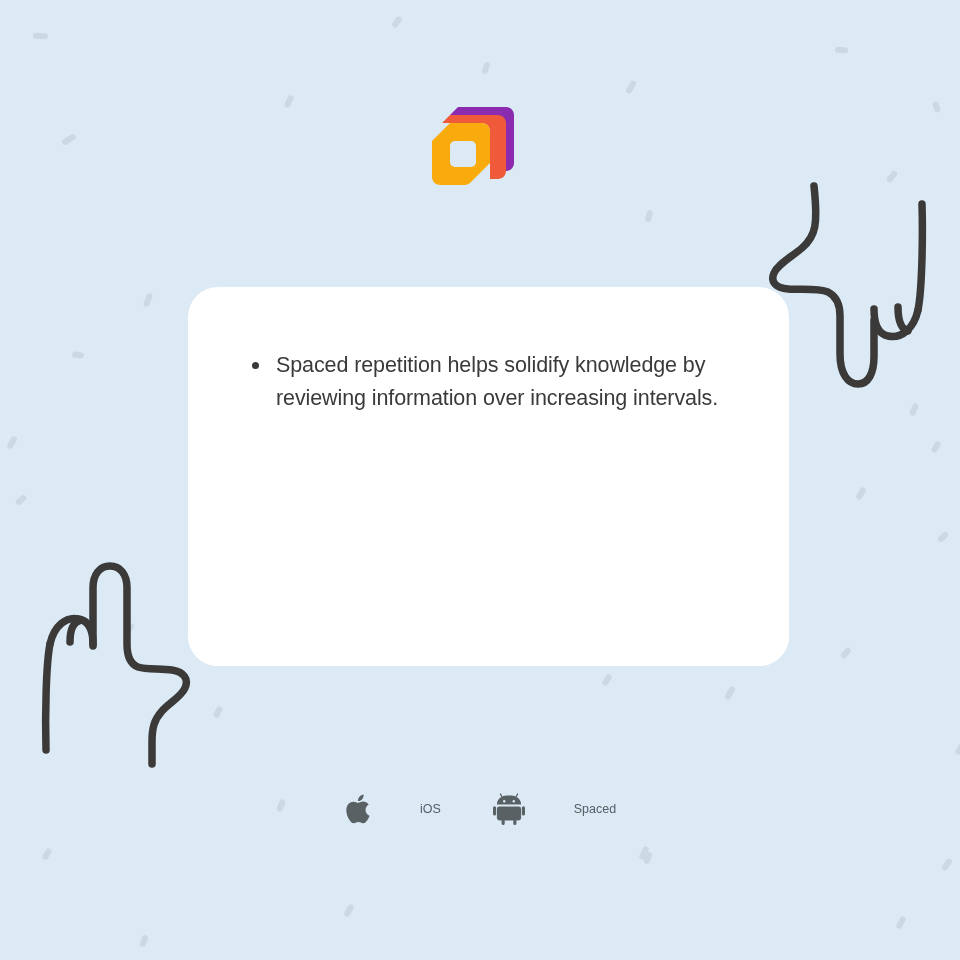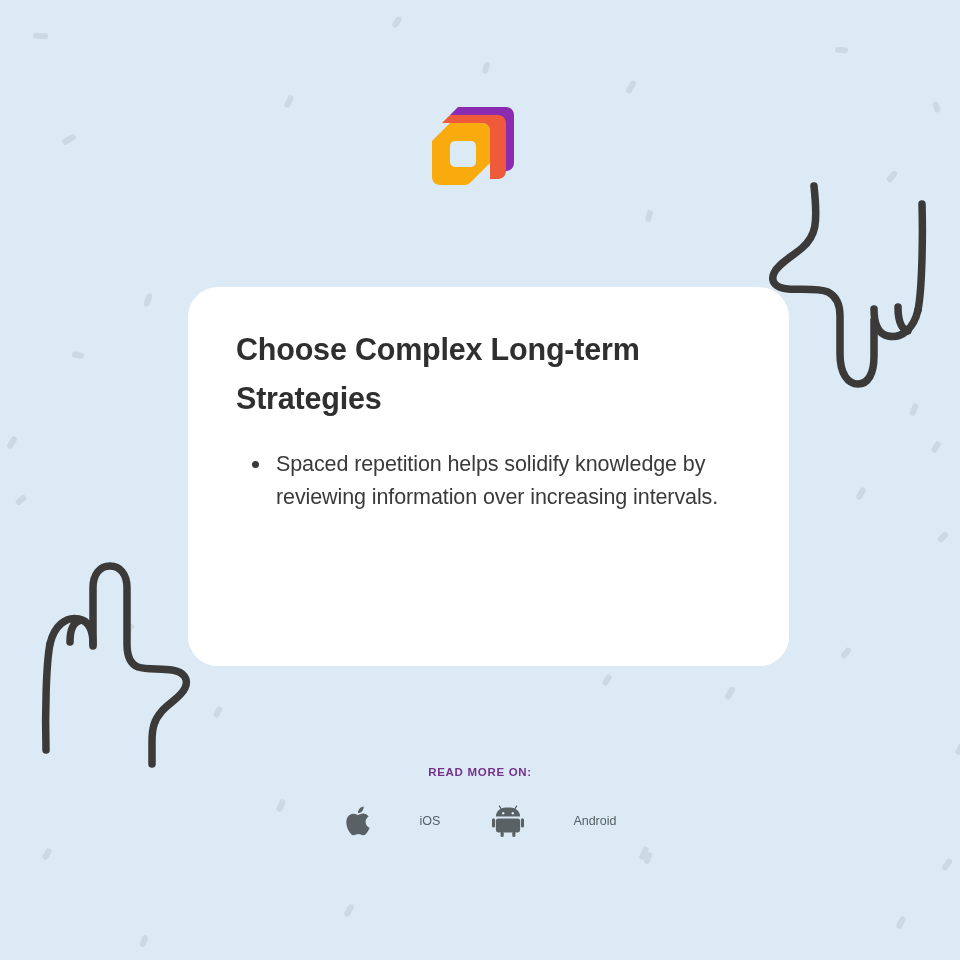--- a/index.html
+++ b/index.html
@@ -174,30 +174,28 @@
 
 <svg id="brand-logo" viewBox="0 0 92 92" fill="none">
   <path d="M30 4 L78 4 C82.4 4 86 7.6 86 12 L86 60 C86 64.4 82.4 68 78 68 L70 68 L70 20 C70 15.6 66.4 12 62 12 L22 12 Z" fill="#8b2bb0"></path>
   <path d="M22 12 L70 12 C74.4 12 78 15.6 78 20 L78 68 C78 72.4 74.4 76 70 76 L62 76 L62 28 C62 23.6 58.4 20 54 20 L14 20 Z" fill="#ef5a3a"></path>
   <path d="M22 20 L54 20 C58.4 20 62 23.6 62 28 L62 60 L42 80 C40.5 81.3 38.7 82 36.8 82 L12 82 C7.6 82 4 78.4 4 74 L4 38 Z" fill="#f9ab0e"></path>
   <rect x="22" y="38" width="26" height="26" rx="5" fill="#dbeaf5"></rect>
 </svg>
 
 <div id="idea-card">
   <div id="card-inner">
-    <h1 id="card-title">Choose Complex Long-term Strategies</h1>
     <ul id="card-bullets">
       <li>Spaced repetition helps solidify knowledge by reviewing information over increasing intervals.</li>
     </ul>
   </div>
   <div id="card-fade"></div>
 </div>
 
 <div id="footer">
-  <div id="read-more-label">READ MORE ON:</div>
 
 
   <div id="store-badges">
     <div class="store-badge">
       <svg class="store-icon" width="27" height="32" viewBox="0 0 27 32" fill="#5a6165">
         <path d="M21.6 16.9c0-3.6 2.9-5.3 3.1-5.4-1.7-2.5-4.3-2.8-5.2-2.9-2.2-.2-4.3 1.3-5.4 1.3-1.1 0-2.8-1.3-4.7-1.2-2.4 0-4.6 1.4-5.9 3.5-2.5 4.4-.6 10.9 1.8 14.5 1.2 1.7 2.6 3.7 4.5 3.6 1.8-.1 2.5-1.2 4.7-1.2s2.8 1.2 4.7 1.1c1.9 0 3.2-1.8 4.4-3.5 1.4-2 1.9-3.9 2-4-.1 0-3.9-1.5-4-5.8z"></path>
         <path d="M18.2 6.2c1-1.2 1.6-2.9 1.4-4.6-1.4.1-3.1 1-4.1 2.2-.9 1-1.7 2.7-1.5 4.3 1.6.1 3.2-.8 4.2-1.9z"></path>
       </svg>
       <span class="store-label">iOS</span>
     </div>
@@ -206,16 +204,16 @@
       <svg class="store-icon" width="32" height="32" viewBox="0 0 32 32" fill="#5a6165">
         <path d="M8.4 4.1 6.9 1.5c-.2-.3-.1-.7.2-.9.3-.2.7-.1.9.2l1.5 2.7C10.6 2.9 12.2 2.6 16 2.6s5.4.3 6.5.9l1.5-2.7c.2-.3.6-.4.9-.2.3.2.4.6.2.9l-1.5 2.6c2.7 1.5 4.5 4.2 4.5 7.3H3.9c0-3.1 1.8-5.8 4.5-7.3z"></path>
         <circle cx="11.2" cy="8.3" r="1.2" fill="#dbeaf5"></circle>
         <circle cx="20.8" cy="8.3" r="1.2" fill="#dbeaf5"></circle>
         <rect x="3.9" y="13.4" width="24.2" height="14" rx="2.4"></rect>
         <rect x="0" y="13.2" width="3.1" height="9.4" rx="1.55"></rect>
         <rect x="28.9" y="13.2" width="3.1" height="9.4" rx="1.55"></rect>
         <rect x="8.6" y="26.6" width="3.1" height="5.4" rx="1.55"></rect>
         <rect x="20.3" y="26.6" width="3.1" height="5.4" rx="1.55"></rect>
       </svg>
-      <span class="store-label">Android</span>
+      <span class="store-label">Spaced</span>
     </div>
   </div>
 </div>
 
 </body></html>

